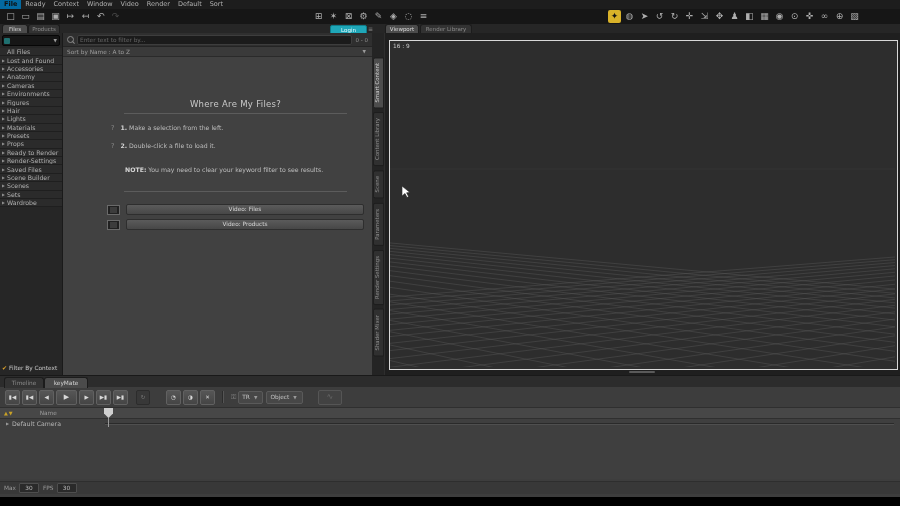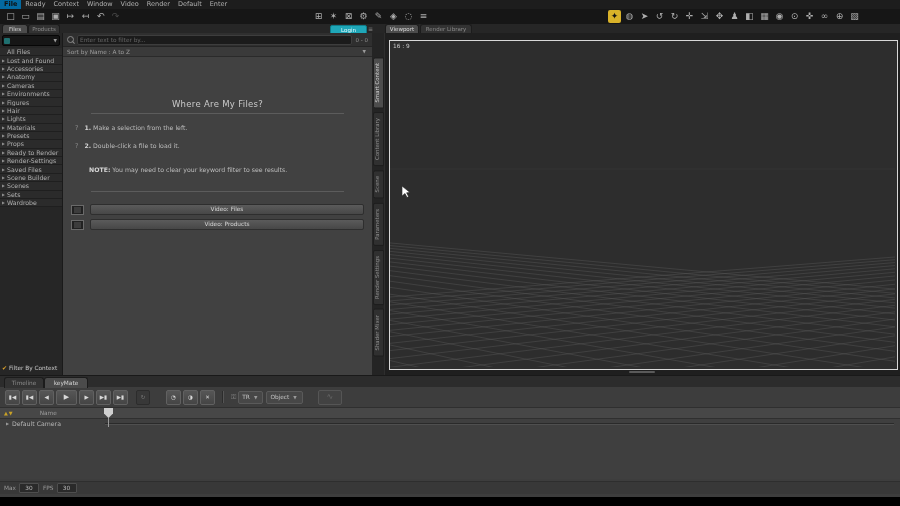--- a/index.html
+++ b/index.html
@@ -48,21 +48,21 @@
   .searchbar{height:13px;background:#2f2f2f;display:flex;align-items:center;border-bottom:1px solid #242424;}
   .lens{width:5px;height:5px;border:1px solid #8a8a8a;border-radius:50%;position:relative;margin:0 3px 0 4px;flex:none;}
   .lens::after{content:"";position:absolute;width:3px;height:1px;background:#8a8a8a;transform:rotate(45deg);left:4px;top:5px;}
   .search-input{flex:1;height:8px;background:#1b1b1b;border:1px solid #3d3d3d;border-radius:2px;
                 color:#aaa;font-size:5.8px;padding:0 2px;font-family:"DejaVu Sans",sans-serif;}
   .search-input::placeholder{color:#656565;}
   .result-count{font-size:5.5px;color:#8a8a8a;margin:0 4px;}
   .sortbar{height:9px;background:#3a3a3a;border-bottom:1px solid #2a2a2a;display:flex;align-items:center;
            font-size:5.8px;color:#9c9c9c;padding:0 4px;}
   .sortbar .dd-arrow{font-size:4.5px;}
-  .content{position:relative;height:320px;}
+  .content{position:relative;height:320px;margin-left:36px;}
   .wamf-title{margin:0;padding-top:42px;text-align:center;font-size:8.5px;font-weight:normal;
               color:#cacaca;letter-spacing:.3px;}
   .rule{width:82%;margin:4px auto 0;border-top:1px solid #5c5c5c;}
   .step{display:flex;align-items:baseline;margin:10px 0 0 12px;font-size:6.2px;color:#bdbdbd;}
   .step .q{color:#8a8a8a;margin-right:6px;font-size:6.5px;}
   .step b{margin-right:2px;color:#d2d2d2;}
   .note{margin:16px 0 0 26px;font-size:6.2px;color:#bdbdbd;}
   .note b{color:#d4d4d4;}
   .rule2{width:82%;margin:18px auto 0;border-top:1px solid #5c5c5c;}
   .vrow{display:flex;align-items:center;margin:12px 8px 0 8px;}
@@ -131,21 +131,21 @@
 <div class="app">
 
   <div class="menubar" id="menubar">
       <div class="menu-item active">File</div>
       <div class="menu-item">Ready</div>
       <div class="menu-item">Context</div>
       <div class="menu-item">Window</div>
       <div class="menu-item">Video</div>
       <div class="menu-item">Render</div>
       <div class="menu-item">Default</div>
-      <div class="menu-item">Enter</div>
+      <div class="menu-item">Sort</div>
     </div>
 
   <div class="toolbar">
     <div class="tbgroup" id="file-icons">
         <div class="tool-icon">□</div>
         <div class="tool-icon">▭</div>
         <div class="tool-icon">▤</div>
         <div class="tool-icon">▣</div>
         <div class="tool-icon">↦</div>
         <div class="tool-icon">↤</div>

